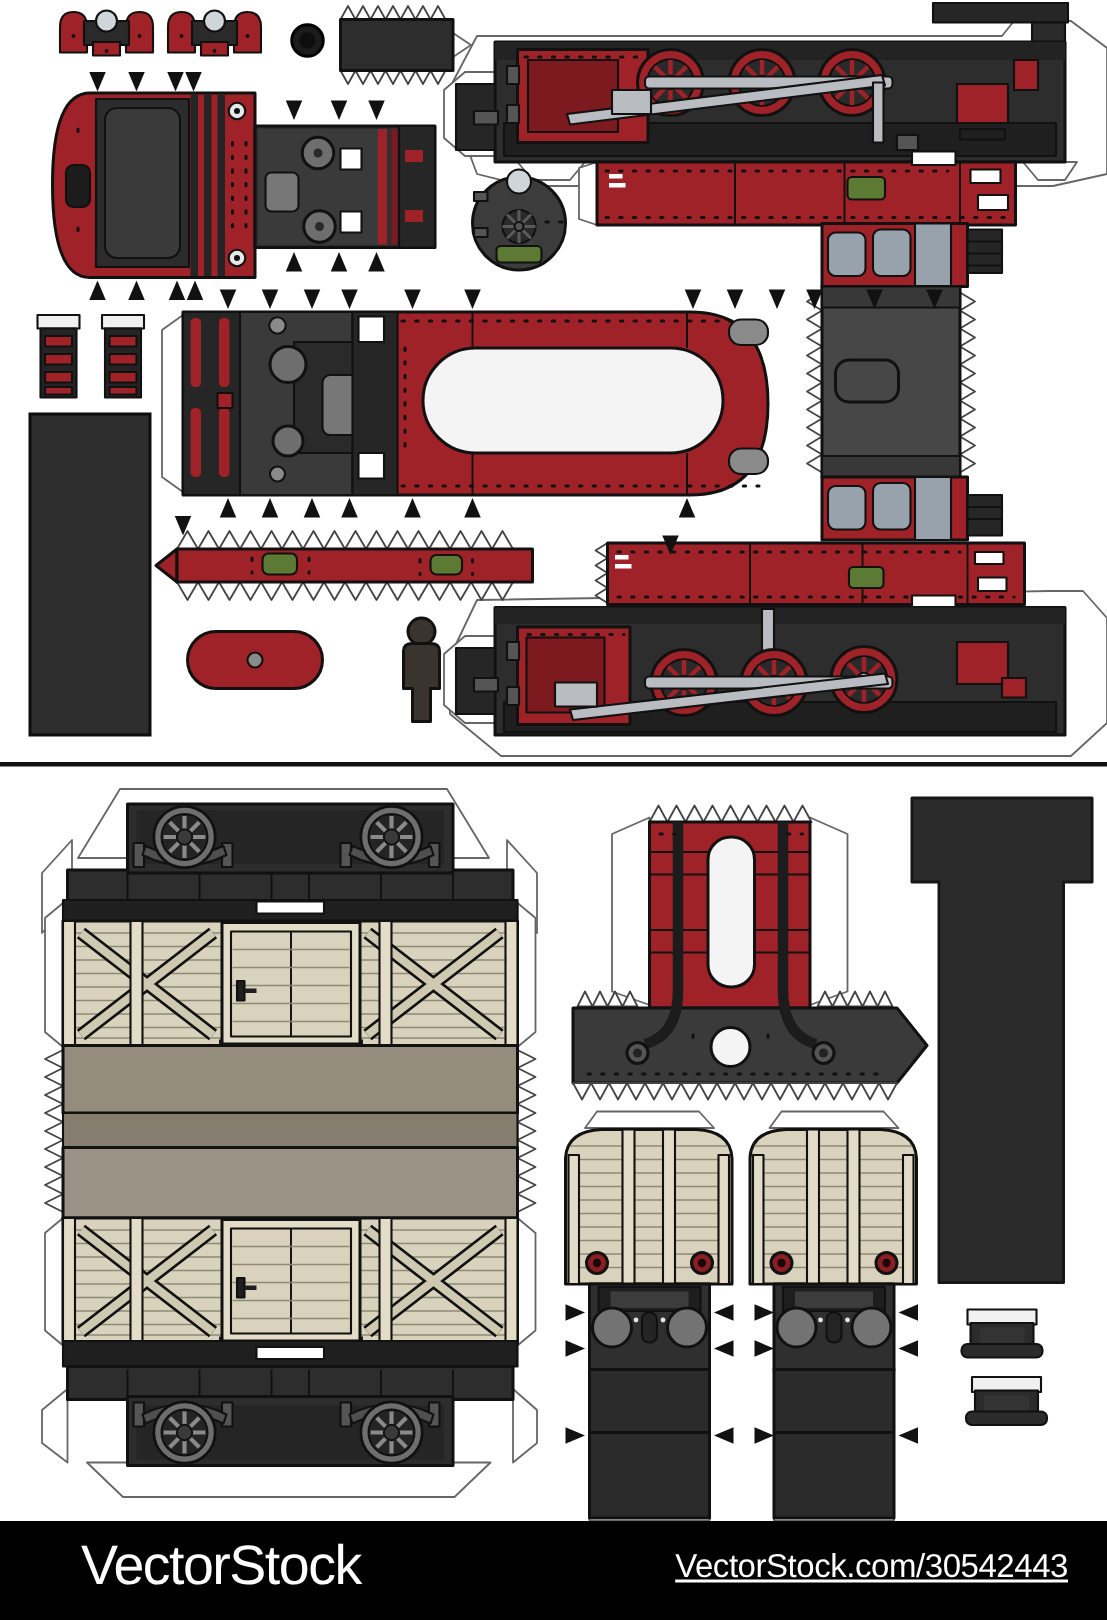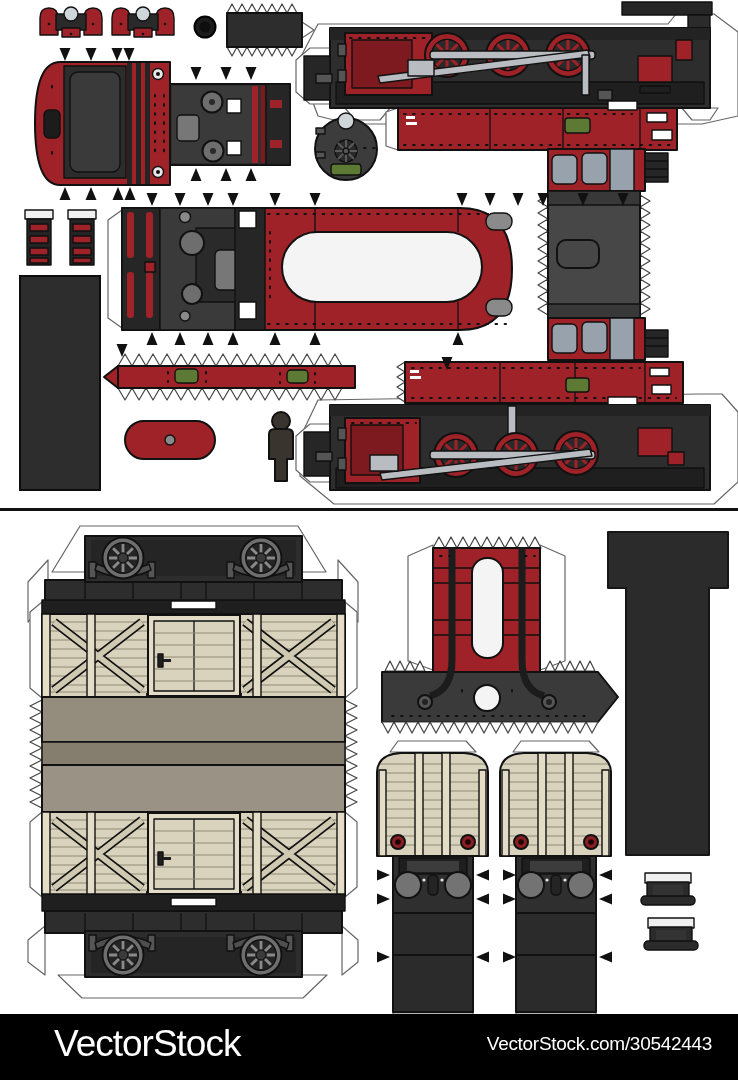--- a/index.html
+++ b/index.html
@@ -16,21 +16,21 @@
   .red{fill:#9e2227}.dred{fill:#7c1a1f}.blk{fill:#262626}.chs{fill:#2d2d2d}
   .dk{fill:#1f1f1f}.gry{fill:#555}.stl{fill:#b9bdc1}.win{fill:#97a2ac}
   .grn{fill:#5c7a33}.bgf{fill:#e3ddc7}.wht{fill:#fff}.ltd{fill:#cfd6da}
   .rv{stroke:#111;stroke-width:2;stroke-dasharray:1.6 7.5;stroke-linecap:round;fill:none;}
   .pl{stroke:#8f8a75;stroke-width:1;fill:none;}
   .seam{stroke:#111;stroke-width:1.3;fill:none;}
   .footer{position:absolute;left:0;top:1014px;width:738px;height:66px;background:#000;
     display:flex;align-items:center;justify-content:space-between;
     padding:0 26px 6px 54px;box-sizing:border-box;}
   .brand{color:#fff;font-size:37px;font-weight:500;letter-spacing:-1px;}
-  .ref{color:#fff;font-size:19px;font-weight:400;letter-spacing:-0.3px;}
+  .ref{color:#fff;font-size:22px;font-weight:400;letter-spacing:-0.3px;text-decoration:underline;}
 </style>
 </head>
 <body>
 
 <div class="stage">
 <svg width="738" height="1080" viewBox="0 0 738 1080" xmlns="http://www.w3.org/2000/svg" xmlns:xlink="http://www.w3.org/1999/xlink">
 
 <defs>
   <g id="arrD">
           <polygon points="-5.5,0 5.5,0 0,13" fill="#111"></polygon>

